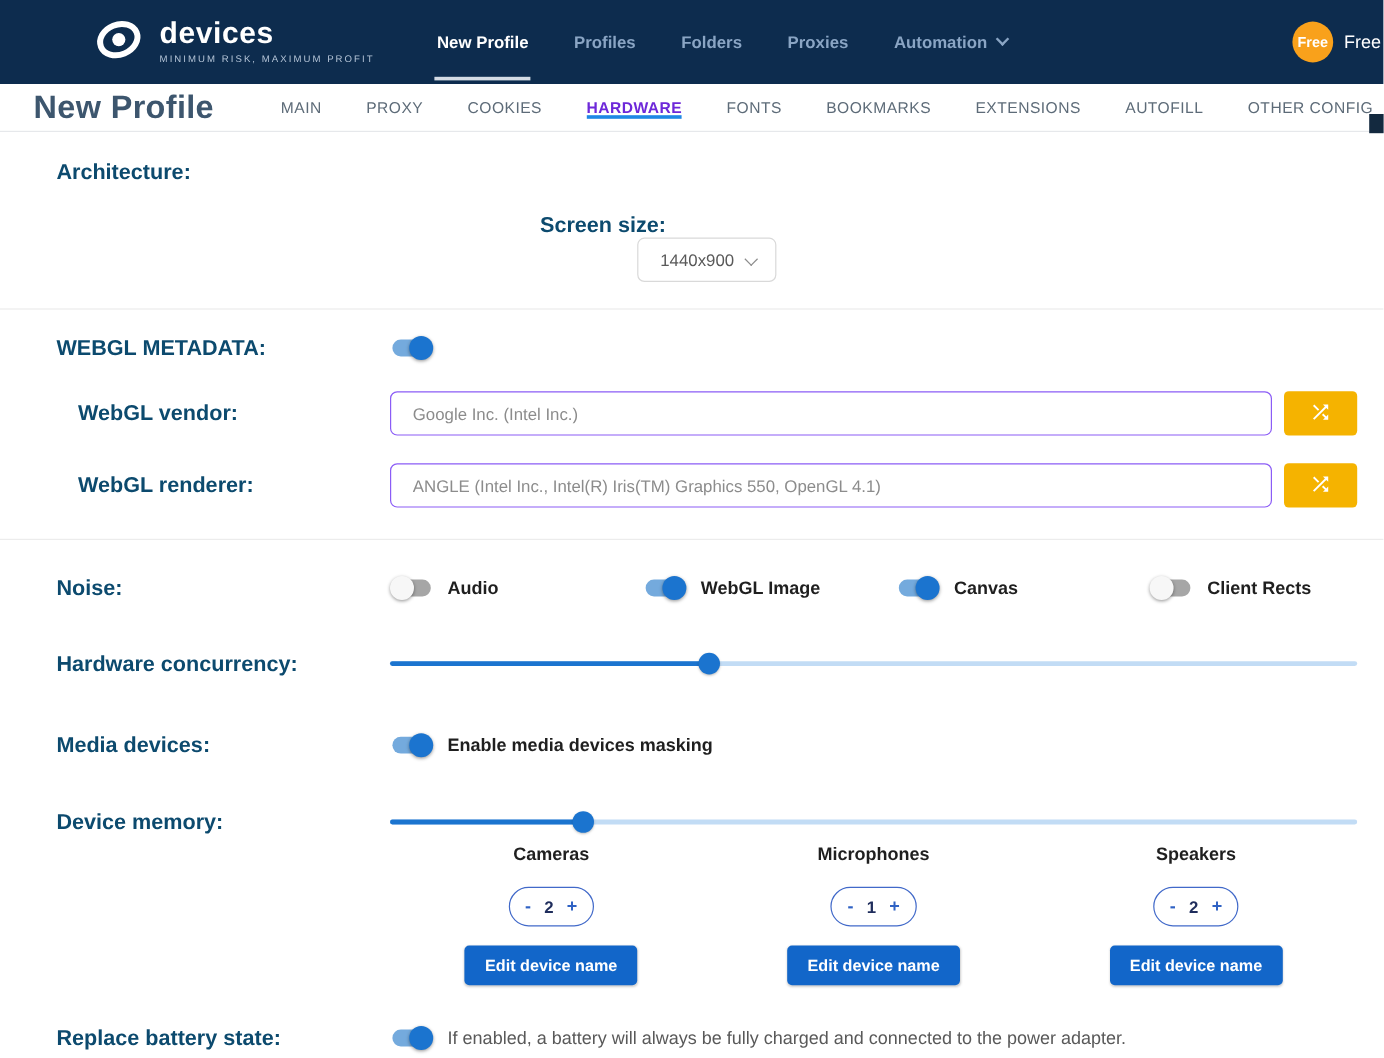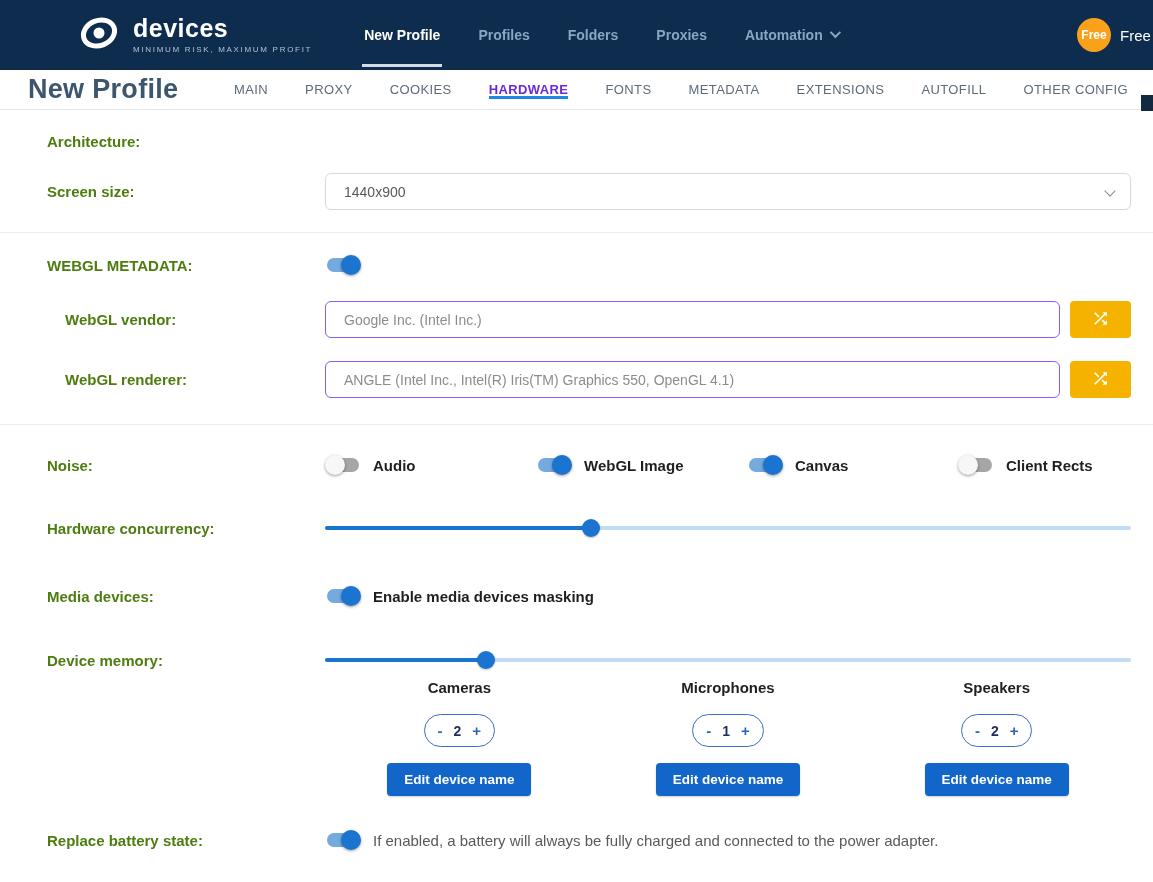--- a/index.html
+++ b/index.html
@@ -29,21 +29,21 @@
   .tabs { display:flex; gap:37px; align-items:center; height:100%; }
   .tab { position:relative; height:100%; display:flex; align-items:center; font-size:13px; letter-spacing:.4px;
          color:#5d6b78; font-weight:500; cursor:pointer; }
   .tab.active { color:#6d28d9; font-weight:600; }
   .tab.active::after { content:""; position:absolute; left:0; right:0; bottom:10px; height:3px; background:#1e88e5; }
   .scroll-thumb { position:absolute; right:0; top:95px; width:12px; height:16px; background:#13293f; }
 
   
   .content { padding-top:23px; }
   .form-row { display:flex; align-items:center; padding:0 22px 0 47px; }
-  .label-col { width:278px; flex:none; font-size:15px; font-weight:700; color:#4d7c0f; }
+  .label-col { width:278px; flex:none; font-size:18px; font-weight:700; color:#0c4a6e; }
   .label-col.sub { padding-left:18px; }
   .control-col { flex:1; display:flex; align-items:center; min-width:0; }
   .divider { height:1px; background:#ececec; }
 
   .select { position:relative; flex:1; height:37px; border:1px solid #d9d9d9; border-radius:6px;
             display:flex; align-items:center; padding:0 34px 0 18px; font-size:14px; color:#595959;
             background:#fff; cursor:pointer; }
   .select .chev { position:absolute; right:16px; top:13px; width:8px; height:8px;
                   border-right:1.6px solid #8c8c8c; border-bottom:1.6px solid #8c8c8c; transform:rotate(45deg); }
 
@@ -126,35 +126,35 @@
 </div>
 
 <div class="page-header">
   <div class="page-title">New Profile</div>
   <div class="tabs">
     <div class="tab">MAIN</div>
     <div class="tab">PROXY</div>
     <div class="tab">COOKIES</div>
     <div class="tab active">HARDWARE</div>
     <div class="tab">FONTS</div>
-    <div class="tab">METADATA</div>
+    <div class="tab">BOOKMARKS</div>
     <div class="tab">EXTENSIONS</div>
     <div class="tab">AUTOFILL</div>
     <div class="tab">OTHER CONFIG</div>
   </div>
 </div>
 <div class="scroll-thumb"></div>
 
 <div class="content">
 
   <div class="form-row" style="margin-bottom:23px;">
     <div class="label-col">Architecture:</div>
   </div>
 
-  <div class="form-row" style="margin-bottom:22px;">
+  <div class="form-row" style="margin-bottom:22px;flex-direction:column;">
     <div class="label-col">Screen size:</div>
     <div class="control-col">
       <div class="select">
         <span>1440x900</span>
         <span class="chev"></span>
       </div>
     </div>
   </div>
 
   <div class="divider"></div>

